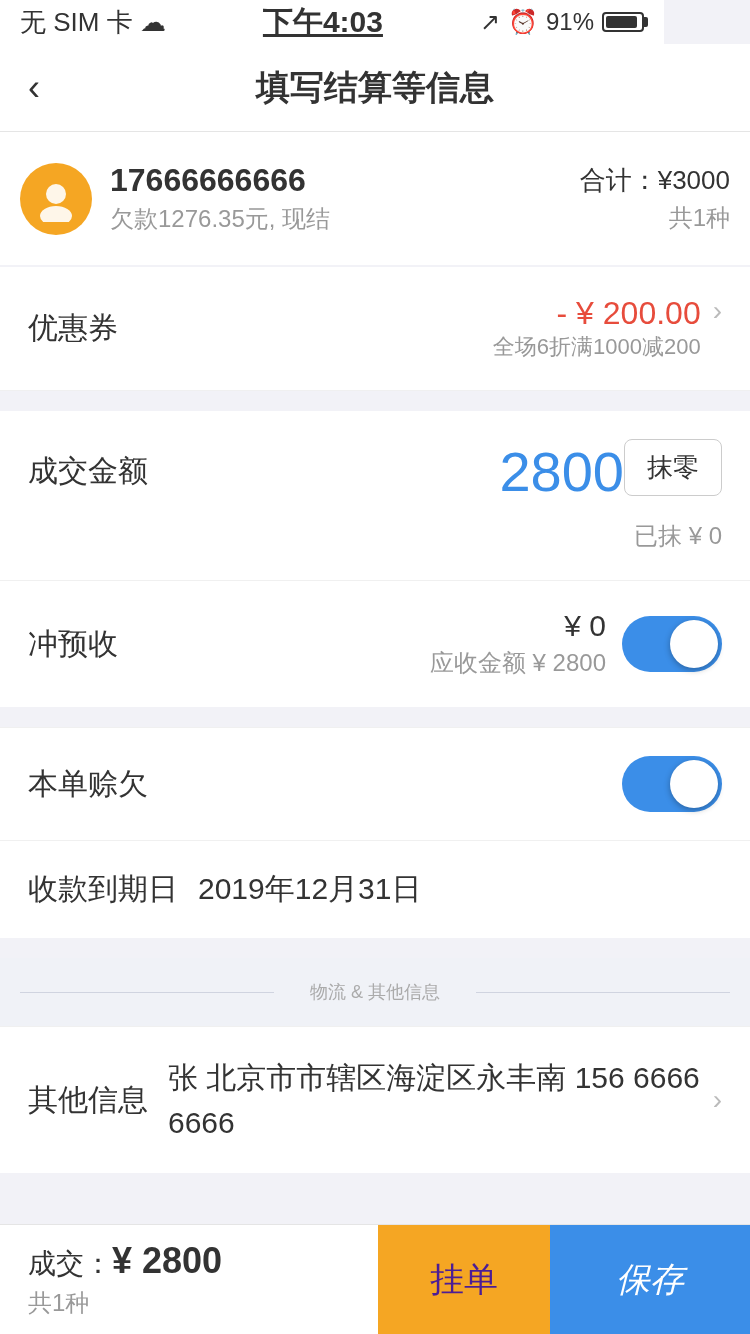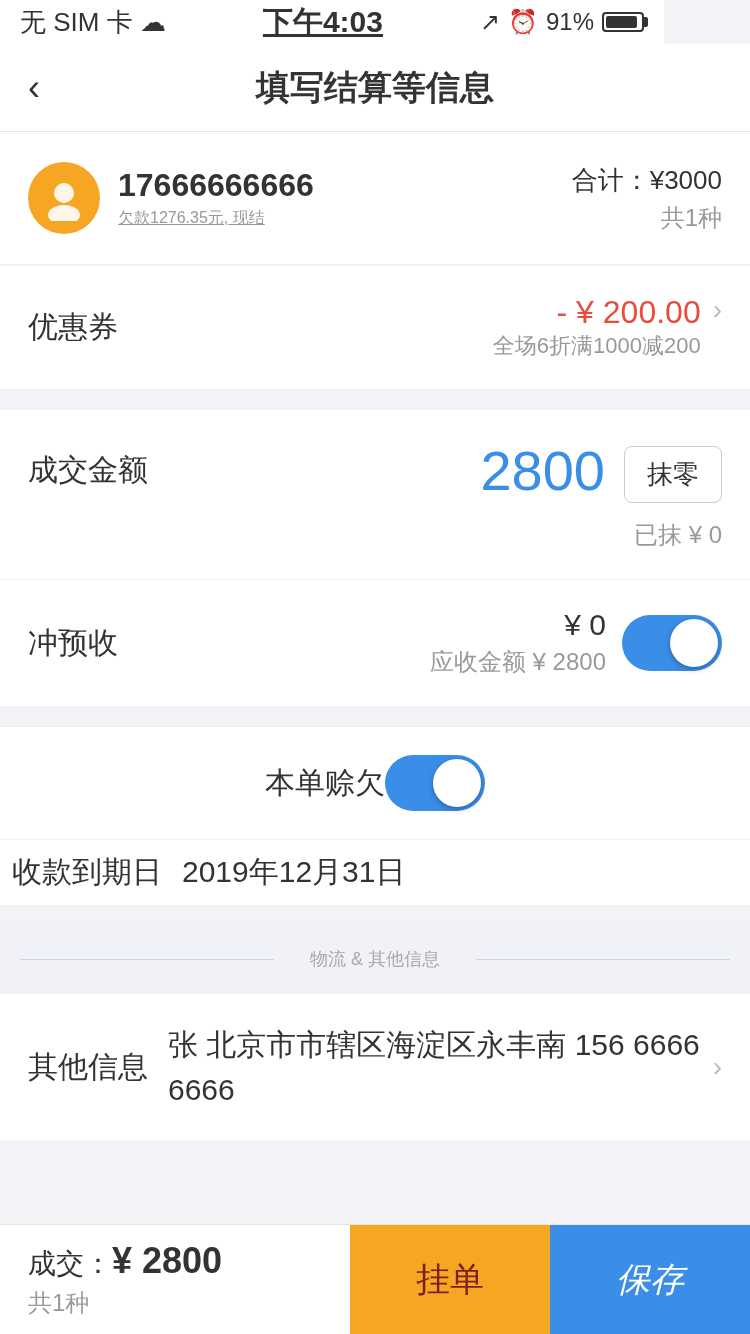--- a/index.html
+++ b/index.html
@@ -57,34 +57,34 @@
     .header-title {
       font-size: 34px;
       font-weight: 600;
       color: #333;
     }
 
     
     .card-section {
       background: #fff;
       margin-top: 0;
-      padding: 30px 28px;
+      padding: 30px 20px;
       display: flex;
       align-items: center;
       justify-content: space-between;
     }
     .customer-info { display: flex; align-items: center; gap: 18px; }
     .avatar {
       width: 72px; height: 72px; border-radius: 50%; background: #f5a623;
       display: flex; align-items: center; justify-content: center;
       flex-shrink: 0;
     }
     .avatar svg { width: 46px; height: 46px; }
     .customer-text .phone { font-size: 32px; font-weight: 600; color: #333; }
-    .customer-text .sub { font-size: 16px; color: #999; margin-top: 4px; text-decoration: underline; }
+    .customer-text .sub { font-size: 24px; color: #999; margin-top: 4px; }
     .total-info { text-align: right; }
     .total-info .total-label { font-size: 26px; color: #333; }
     .total-info .total-count { font-size: 24px; color: #999; margin-top: 4px; }
 
     
     .coupon-section {
       background: #fff;
       margin-top: 2px;
       padding: 28px;
       display: flex;
@@ -106,21 +106,21 @@
       background: #fff;
       padding: 28px;
     }
     .amount-row {
       display: flex;
       align-items: center;
       justify-content: space-between;
       margin-bottom: 16px;
     }
     .amount-label { font-size: 30px; color: #333; }
-    .amount-right { display: flex; align-items: flex-end; gap: 19px; }
+    .amount-right { display: flex; align-items: flex-start; gap: 0; }
     .amount-value { font-size: 56px; color: #3b8ee8; font-weight: 500; }
     .round-btn {
       border: 1px solid #ccc;
       border-radius: 8px;
       padding: 10px 22px;
       font-size: 26px;
       color: #333;
       background: #fff;
       cursor: pointer;
     }
@@ -155,28 +155,28 @@
       transition: all 0.2s;
     }
 
     
     .debt-section {
       background: #fff;
       padding: 28px;
       border-top: 1px solid #f0f0f0;
       display: flex;
       align-items: center;
-      justify-content: center;
+      justify-content: space-between;
     }
     .debt-label { font-size: 30px; color: #333; }
 
     
     .duedate-section {
       background: #fff;
-      padding: 12px;
+      padding: 28px;
       border-top: 1px solid #f0f0f0;
     }
     .duedate-row { display: flex; align-items: center; gap: 20px; }
     .duedate-label { font-size: 30px; color: #333; }
     .duedate-value { font-size: 30px; color: #333; }
 
     
     .logistics-divider {
       background: #f0f2f7;
       padding: 22px 0;
@@ -212,24 +212,24 @@
       align-items: center;
       border-top: 1px solid #e5e5e5;
     }
     .bottom-summary {
       flex: 1;
       padding: 0 28px;
     }
     .bottom-amount { font-size: 36px; font-weight: 600; color: #333; }
     .bottom-count { font-size: 24px; color: #999; margin-top: 4px; }
     .bottom-btn-hang {
-      width: 200px; height: 110px;
+      width: 172px; height: 110px;
       background: #f5a623;
       display: flex; align-items: center; justify-content: center;
-      font-size: 34px; font-weight: 500; color: #7f1d1d;
+      font-size: 34px; font-weight: 500; color: #4c1d95;
       cursor: pointer;
     }
     .bottom-btn-save {
       width: 200px; height: 110px;
       background: #3b8ee8;
       display: flex; align-items: center; justify-content: center;
       font-size: 34px; font-weight: 500; color: #fff;
       cursor: pointer;
       font-style: italic;
     }

